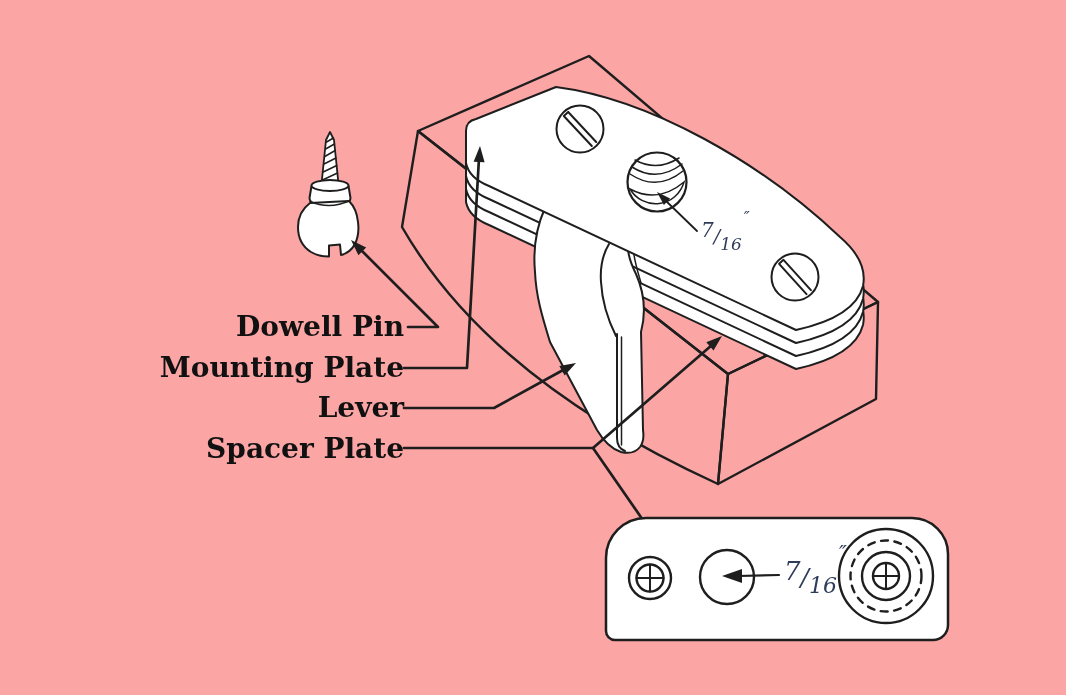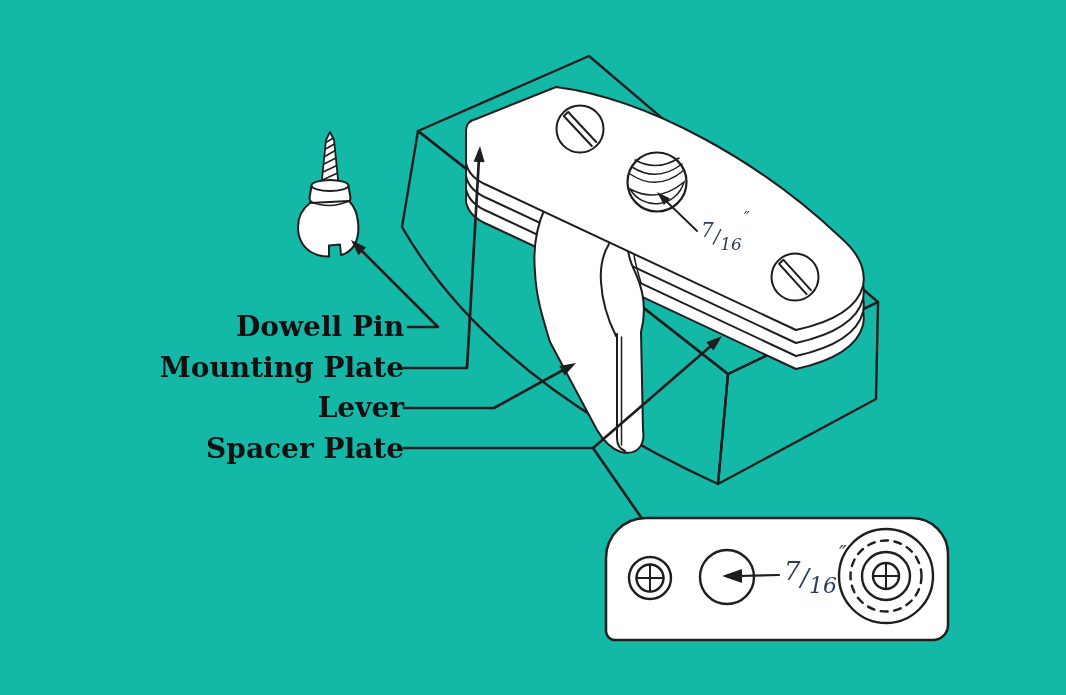--- a/index.html
+++ b/index.html
@@ -1,16 +1,16 @@
 <!DOCTYPE html>
 <html><head>
 <meta charset="utf-8">
 <style>
   html,body{margin:0;padding:0;background:#ffffff;}
-  .stage{position:relative;width:1066px;height:695px;background:#14b8a6;overflow:hidden;}
+  .stage{position:relative;width:1066px;height:695px;background:#fca5a5;overflow:hidden;}
   svg{display:block;}
   text{font-family:"DejaVu Serif","Liberation Serif",serif;}
   .lbl{font-weight:bold;font-size:28px;}
   .dim{font-style:italic;font-weight:normal;}
   .ln{fill:none;stroke:#1e1e1e;stroke-width:2;stroke-linecap:round;stroke-linejoin:round;}
   .thin{fill:none;stroke:#1e1e1e;stroke-width:1.5;stroke-linecap:round;}
   .leader{fill:none;stroke:#1e1e1e;stroke-width:2.7;stroke-linecap:round;stroke-linejoin:round;}
   .dimleader{fill:none;stroke:#1e1e1e;stroke-width:1.8;stroke-linecap:round;}
   .head{fill:#1e1e1e;stroke:none;}
   .white{fill:#ffffff;stroke:#1e1e1e;stroke-width:2;stroke-linejoin:round;}

